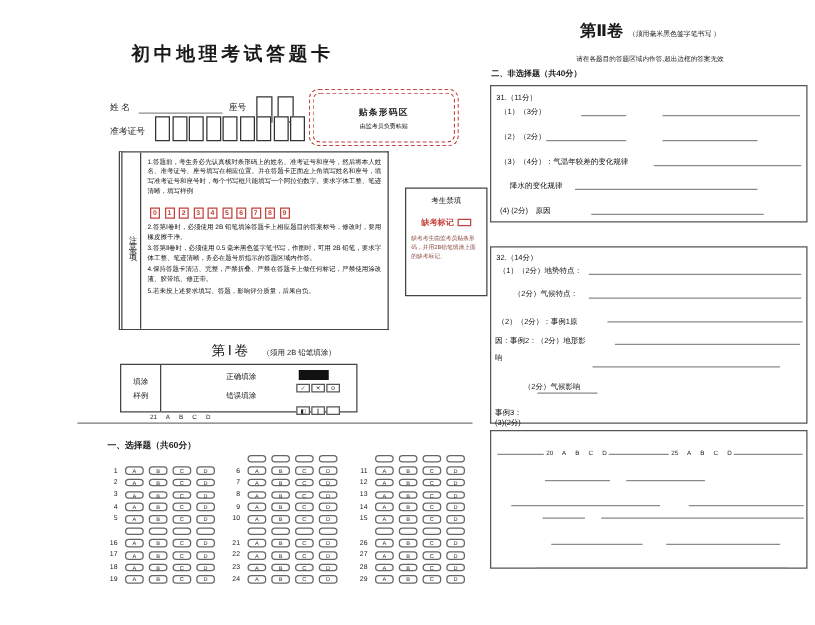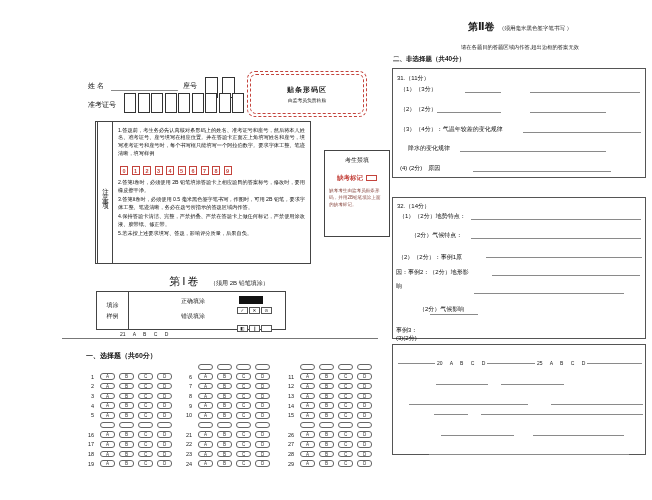--- a/index.html
+++ b/index.html
@@ -52,32 +52,33 @@
   .hrline { position:absolute; border-top:1px solid #777; height:0; }
   
   .grid-title { position:absolute; left:86px; top:351px; font-size:7px; font-weight:600; z-index:2; }
   .gridcol { position:absolute; width:96px; }
   .grow { display:flex; align-items:center; height:9.7px; }
   .gnum { width:10px; font-size:5.5px; text-align:right; margin-right:2px; color:#222; }
   .bub { width:15px; height:6.5px; border:1px solid #666; border-radius:3px; font-size:4.5px;
          line-height:5.5px; text-align:center; margin-left:4px; color:#333; background:#fff; }
   
   .p2head { position:absolute; left:392px; top:16px; width:256px; text-align:center; white-space:nowrap; }
-  .p2title { font-size:10px; font-weight:bold; }
+  .p2title { font-size:13px; font-weight:bold; }
   .p2sub { font-size:5.5px; }
   .p2instr { position:absolute; left:392px; top:44px; width:256px; text-align:center; font-size:5.3px; color:#222; }
   .p2section { position:absolute; left:393px; top:55px; font-size:6.5px; font-weight:600; }
   .qbox { position:absolute; border:1px solid #555; background:#fff; }
   .ql { position:absolute; font-size:6px; color:#111; white-space:nowrap; }
 </style>
 </head>
 <body>
 
 <div class="page">
 
+  <div class="title">初中地理考试答题卡</div>
 
   <span class="lbl" style="left:88px;top:81px">姓  名</span>
   <i class="u" style="left:111px;top:90px;width:67px"></i>
   <span class="lbl" style="left:183px;top:81px">座号</span>
   <span class="abs" id="seat-boxes" style="left:205px;top:77px"><span class="seatbox"></span><span class="seatbox"></span></span>
 
   <span class="lbl" style="left:88px;top:100px">准考证号</span>
   <span class="abs" id="admission-boxes" style="left:124px;top:93px"><span class="cellbox"></span><span class="cellbox"></span><span class="cellbox"></span><span class="cellbox"></span><span class="cellbox"></span><span class="cellbox"></span><span class="cellbox"></span><span class="cellbox"></span><span class="cellbox"></span></span>
 
   <div class="barcode" style="left:247px;top:71px;width:120px;height:46px">

